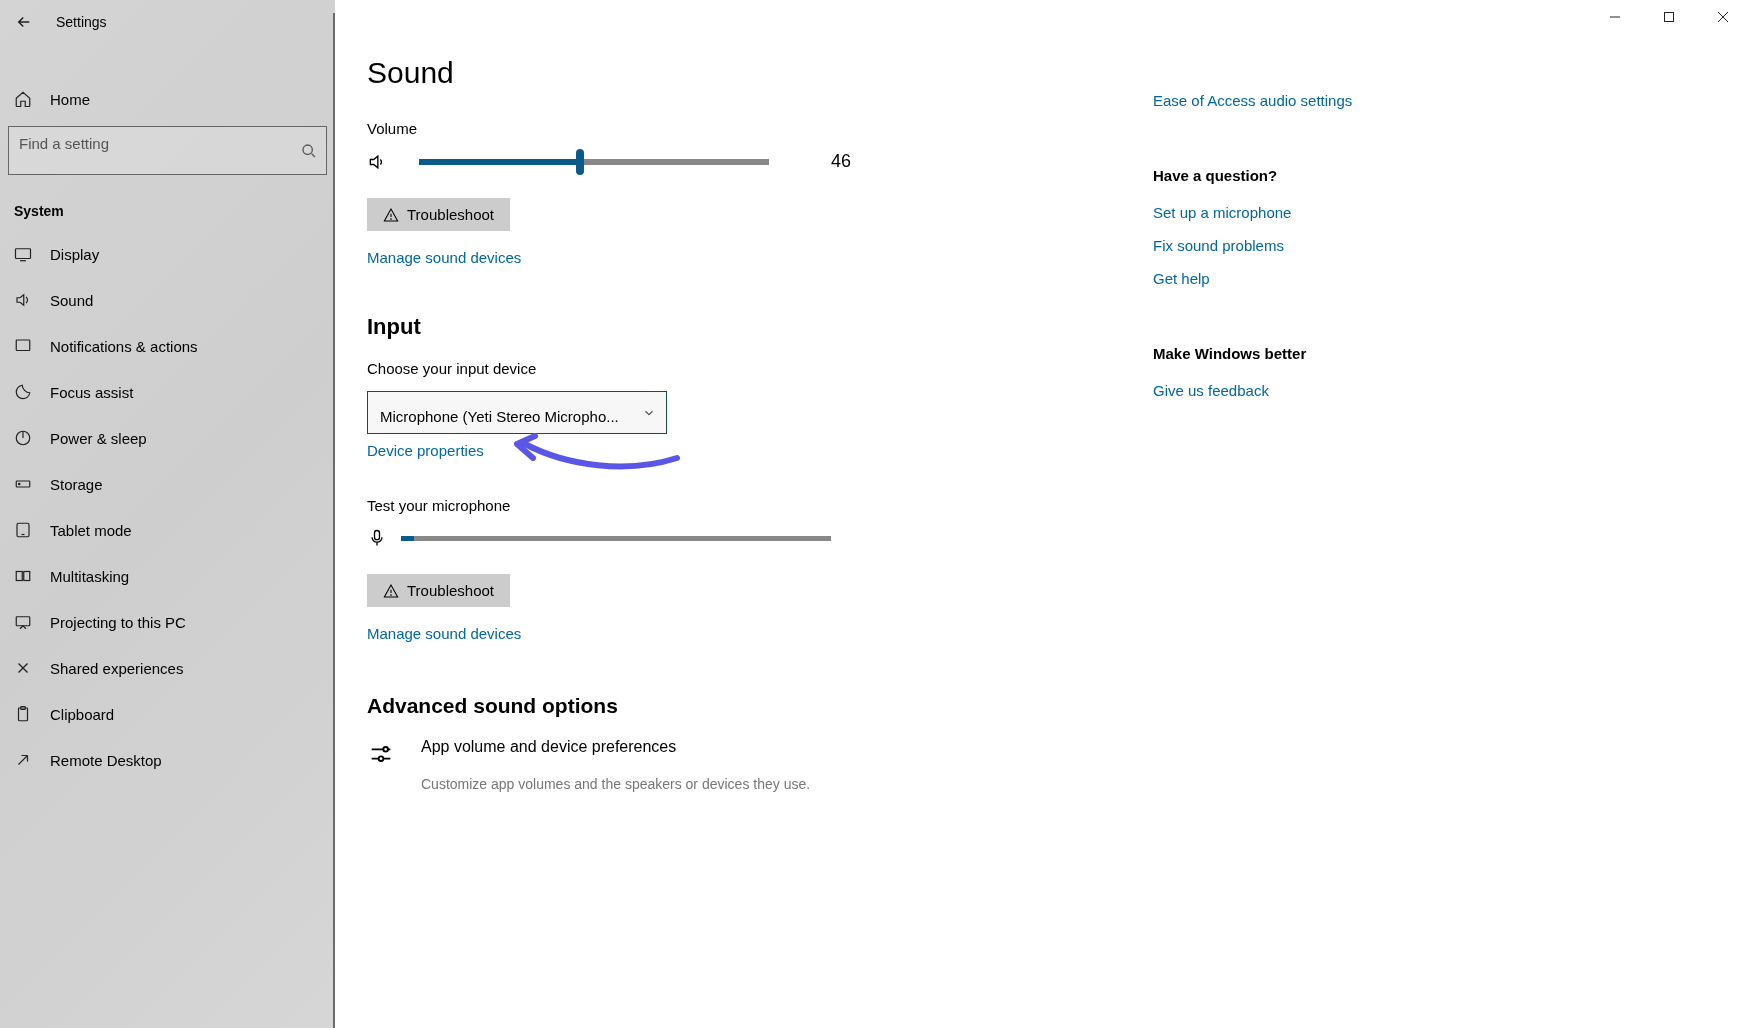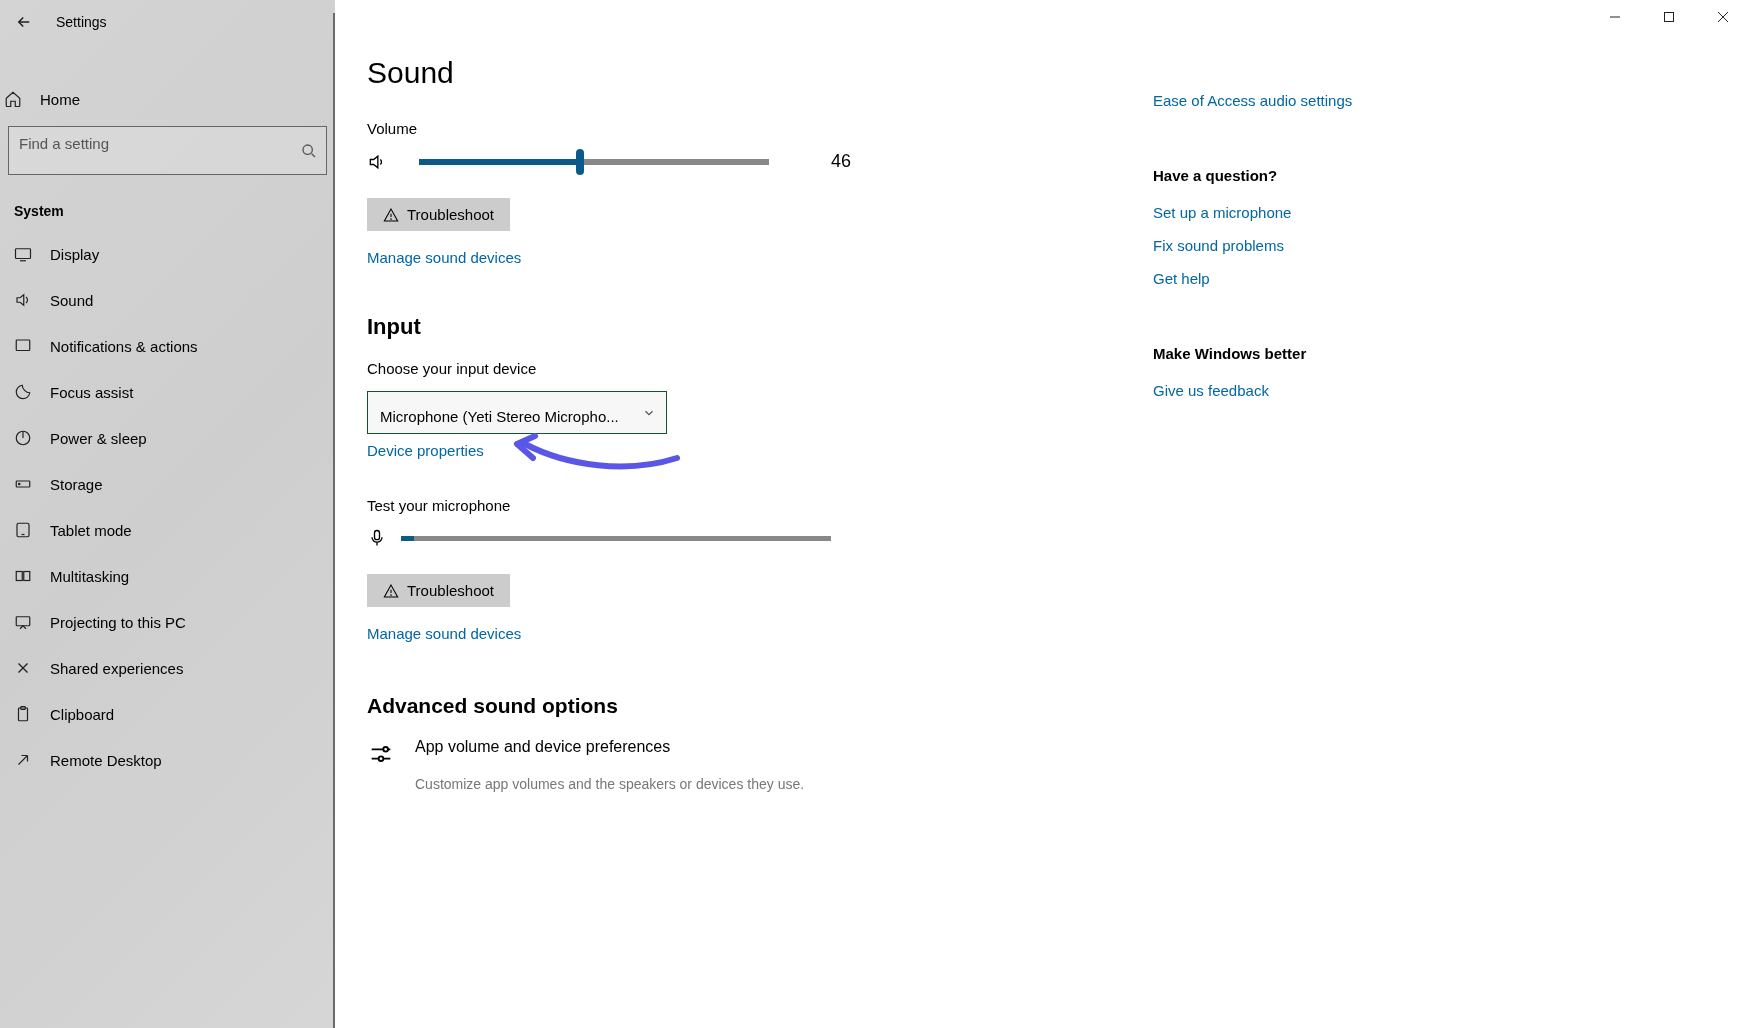--- a/index.html
+++ b/index.html
@@ -33,21 +33,21 @@
       cursor:pointer;
     }
     .sidebar-title {
       font-size: 14px;
       color: #000;
     }
     .home-row {
       display: flex;
       align-items: center;
       gap: 18px;
-      padding: 14px 14px 18px 4px;
+      padding: 14px 14px 18px 14px;
       margin-top: 30px;
       cursor: pointer;
     }
     .home-row .icn { width: 18px; height:18px; display:flex;align-items:center;justify-content:center;color:#333;}
     .home-row span.lbl { font-size: 15px; }
     .search-wrap {
       margin: 0 8px 20px 8px;
       position: relative;
     }
     .search-input {
@@ -195,21 +195,21 @@
     .mic-bar {
       width: 430px; height:5px; background:#888; position:relative;
     }
     .mic-bar .lvl { position:absolute; left:0; top:0; bottom:0; width:3%; background:#0a5a8a;}
     .annot {
       position:absolute;
       width:180px; height:50px;
       pointer-events:none;
     }
     .adv-row {
-      display:flex; gap:20px;
+      display:flex; gap:26px;
       align-items:flex-start;
     }
     .adv-row .icn {
       width:28px; height:28px; color:#000; margin-top:2px;
     }
     .adv-row .t { font-size:16px; font-weight:500;}
     .adv-row .d { font-size:14px; color:#777; margin-top:20px;}
     
     .right-pane {
       position:absolute;

